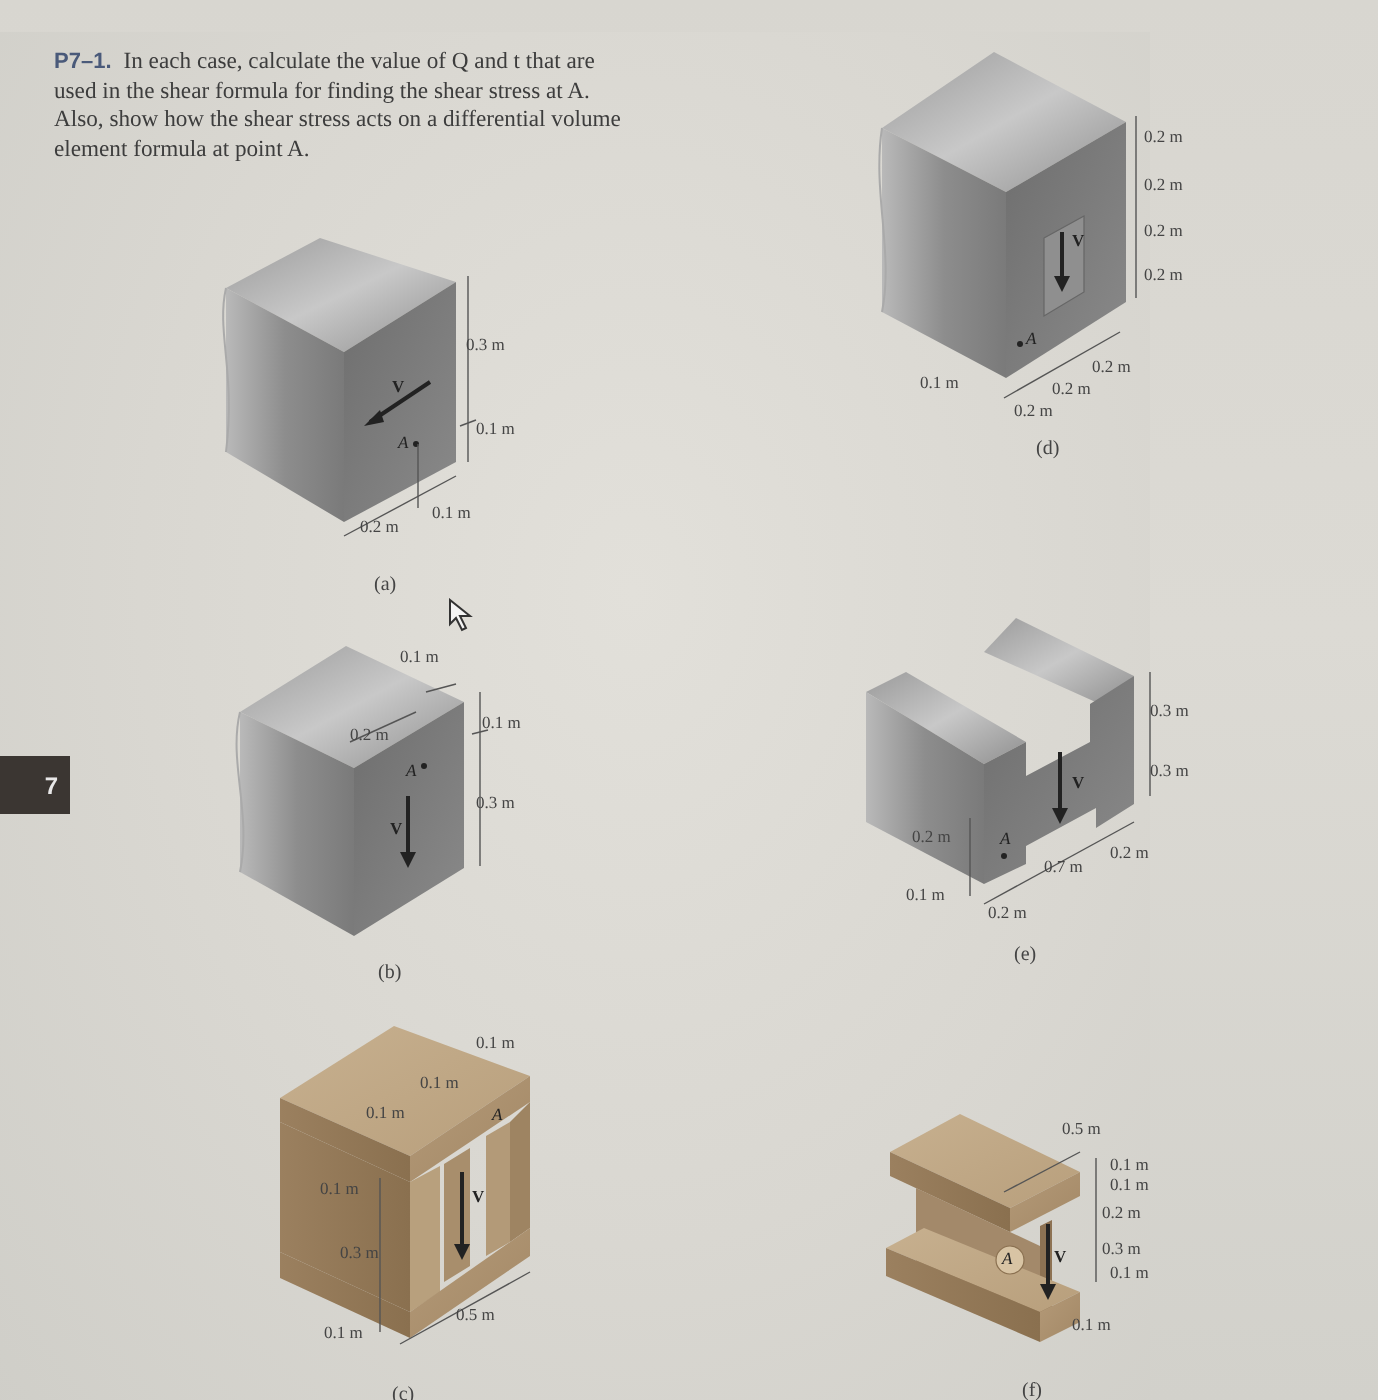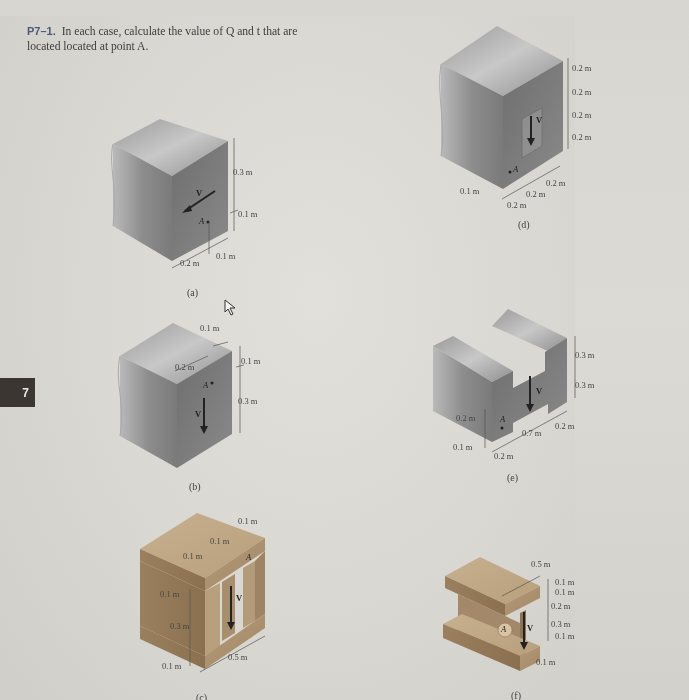--- a/index.html
+++ b/index.html
@@ -40,21 +40,23 @@
     }
     .cursor { position: absolute; left: 224px; top: 283px; }
   </style>
 </head>
 <body>
 
 <div class="page">
 
   <div class="problem-text">
     <div><span class="pnum">P7–1.</span><span>In each case, calculate the value of Q and t that are</span></div>
-    <div>located located at point A.</div>
+    <div>used in the shear formula for finding the shear stress at A.</div>
+    <div>Also, show how the shear stress acts on a differential volume</div>
+    <div>element formula at point A.</div>
   </div>
 
   <div class="chapter-tab">7</div>
 
   <div class="fig" style="left:0;top:0;">
     <svg width="689" height="700" style="position:absolute;left:0;top:0;">
       <defs>
         <linearGradient id="gSide" x1="0" y1="0" x2="1" y2="0">
           <stop offset="0" stop-color="#b9b9b9"></stop>
             <stop offset="0.5" stop-color="#8d8d8d"></stop>

